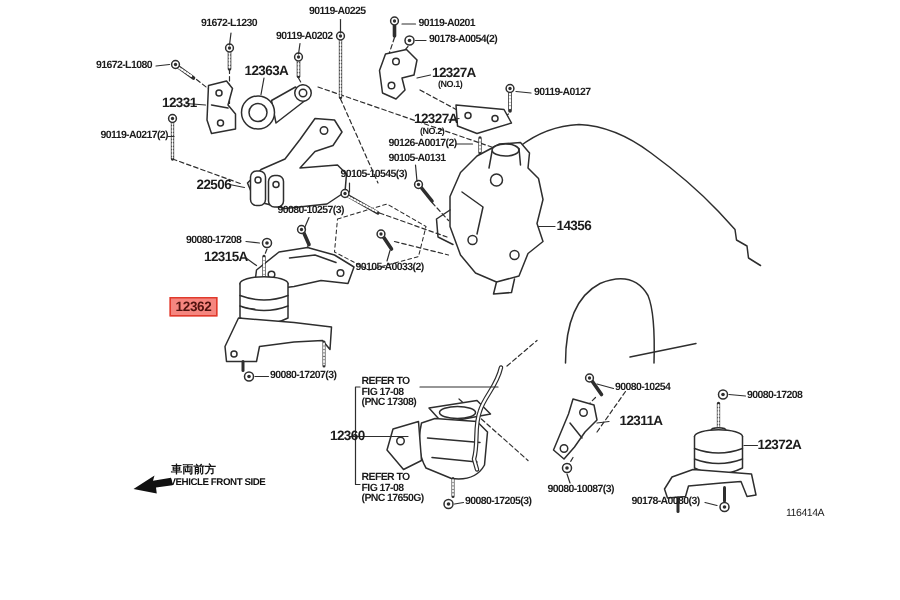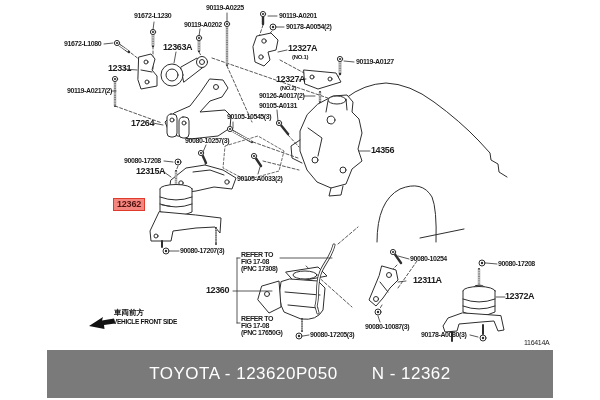--- a/index.html
+++ b/index.html
@@ -312,54 +312,50 @@
   <div class="lbl md" style="left:288px;top:44px">12327A</div>
   <div class="lbl xs" style="left:292px;top:54px">(NO.1)</div>
   <div class="lbl sm" style="left:356px;top:58px">90119-A0127</div>
   <div class="lbl md" style="left:108px;top:64px">12331</div>
   <div class="lbl md" style="left:276px;top:75px">12327A</div>
   <div class="lbl xs" style="left:280px;top:85px">(NO.2)</div>
   <div class="lbl sm" style="left:67px;top:87px">90119-A0217(2)</div>
   <div class="lbl sm" style="left:259px;top:92px">90126-A0017(2)</div>
   <div class="lbl sm" style="left:259px;top:102px">90105-A0131</div>
   <div class="lbl sm" style="left:227px;top:113px">90105-10545(3)</div>
-  <div class="lbl md" style="left:131px;top:119px">17264</div>
+  <div class="lbl md" style="left:131px;top:119px">22506</div>
   <div class="lbl sm" style="left:185px;top:137px">90080-10257(3)</div>
   <div class="lbl md" style="left:371px;top:146px">14356</div>
   <div class="lbl sm" style="left:124px;top:157px">90080-17208</div>
   <div class="lbl md" style="left:136px;top:167px">12315A</div>
   <div class="lbl sm" style="left:237px;top:175px">90105-A0033(2)</div>
   <div class="hl" style="left:113px;top:198px">12362</div>
   <div class="lbl sm" style="left:180px;top:247px">90080-17207(3)</div>
 
   <div class="lbl refer" style="left:241px;top:251px">
     <div>REFER TO</div>
     <div>FIG 17-08</div>
     <div>(PNC 17308)</div>
   </div>
 
-  <div class="lbl md" style="left:206px;top:286px">12360</div>
+  <div class="lbl md" style="left:220px;top:286px">12360</div>
 
   <div class="lbl refer" style="left:241px;top:315px">
     <div>REFER TO</div>
     <div>FIG 17-08</div>
     <div>(PNC 17650G)</div>
   </div>
 
   <div class="lbl sm" style="left:310px;top:331px">90080-17205(3)</div>
   <div class="lbl sm" style="left:410px;top:255px">90080-10254</div>
   <div class="lbl md" style="left:413px;top:276px">12311A</div>
   <div class="lbl sm" style="left:498px;top:260px">90080-17208</div>
   <div class="lbl md" style="left:505px;top:292px">12372A</div>
   <div class="lbl sm" style="left:365px;top:323px">90080-10087(3)</div>
   <div class="lbl sm" style="left:421px;top:331px">90178-A0080(3)</div>
 
   <div class="code" style="left:524px;top:339px">116414A</div>
 
   <div class="vf-jp" style="left:114px;top:308px">車両前方</div>
   <div class="vf-en" style="left:113px;top:318px">VEHICLE FRONT SIDE</div>
 
-  <div class="footer-bar">
-    <span>TOYOTA - 123620P050</span>
-    <span>N - 12362</span>
-  </div>
 
 </div>
 
 </body></html>

